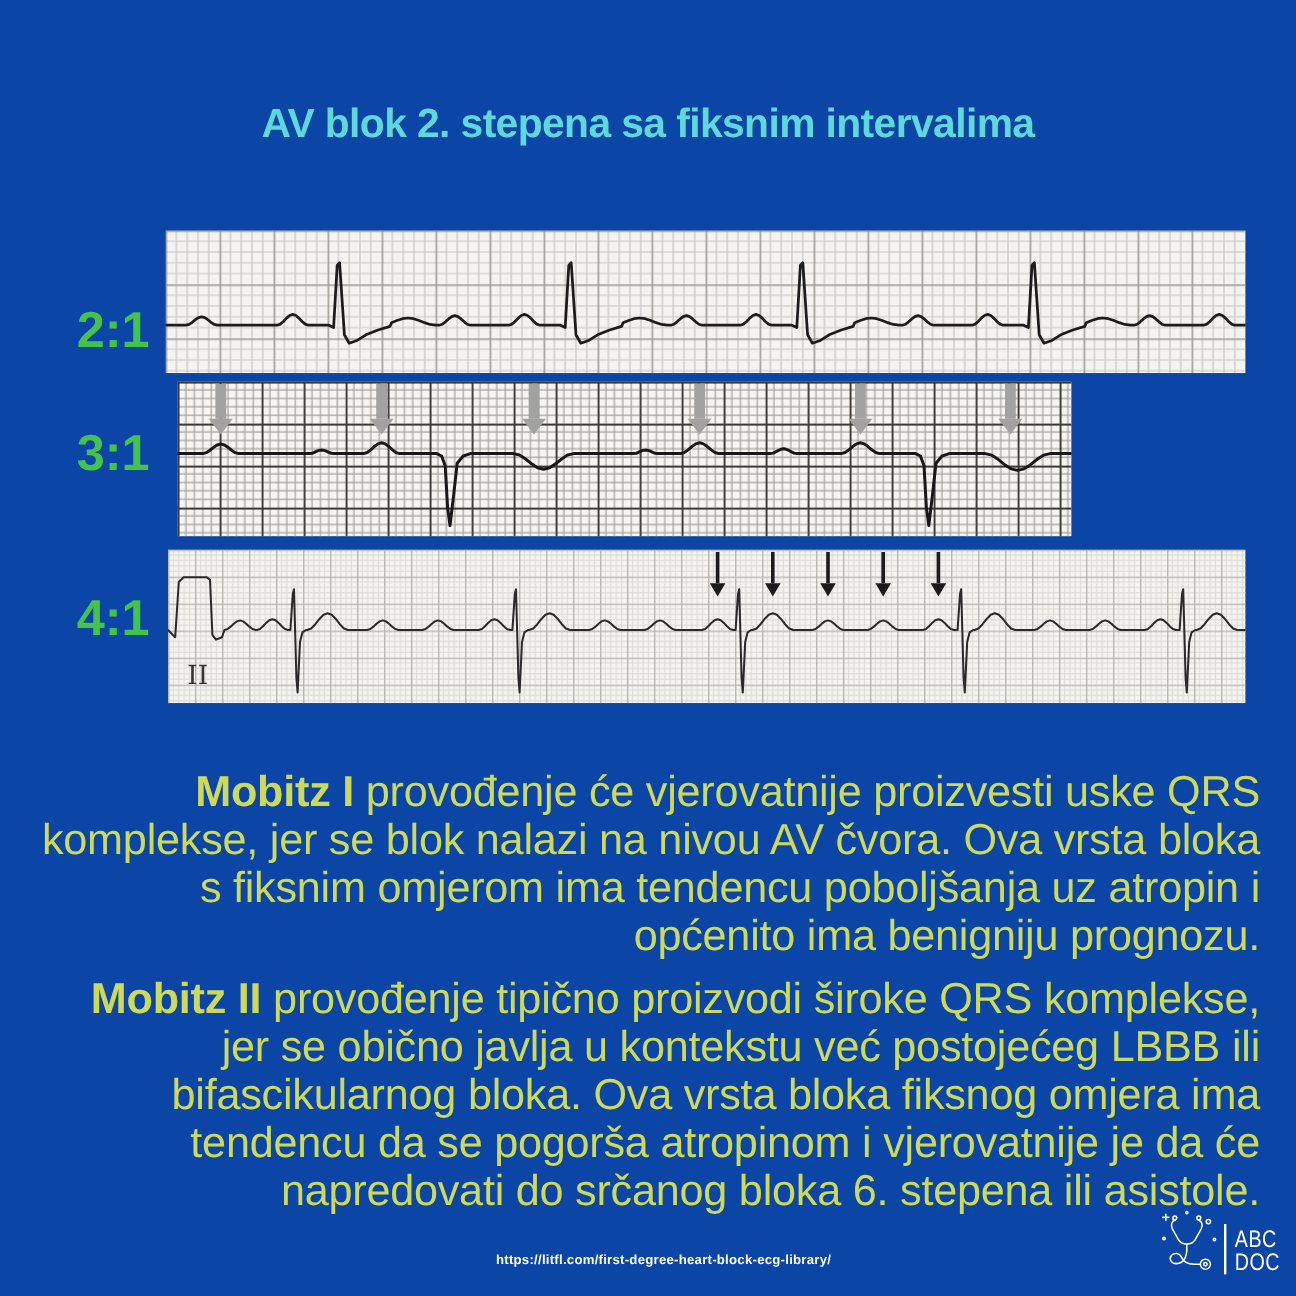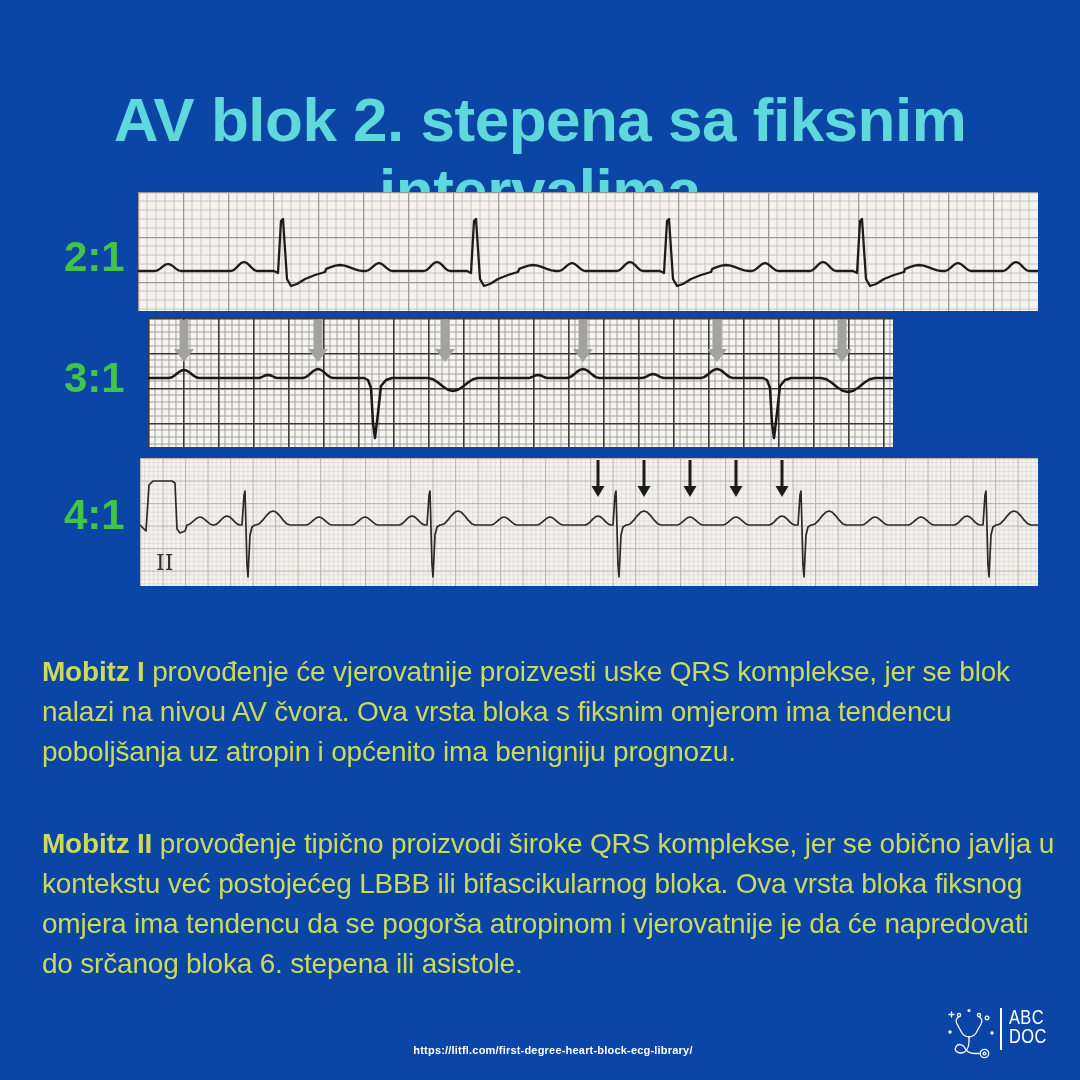--- a/index.html
+++ b/index.html
@@ -3,56 +3,56 @@
 <meta charset="utf-8">
 <style>
   html,body{margin:0;padding:0;}
   .poster{
     position:relative; width:1080px; height:1080px; overflow:hidden;
     background:#0b45a6;
     font-family:"Liberation Sans", sans-serif;
   }
   .title{
     position:absolute; top:84px; left:0; width:1080px;
-    text-align:center; font-size:62px; font-weight:700; letter-spacing:-0.5px;
+    text-align:center; font-size:34px; font-weight:700; letter-spacing:-0.5px;
     color:#5fd8db; margin:0;
   }
   .ratio-label{
     position:absolute; left:64px; font-size:42px; font-weight:700; color:#44c34b;
     line-height:1;
   }
   .ecg-strip{ position:absolute; }
   .ecg-strip svg{ display:block; }
   .para{
-    position:absolute; left:30px; width:1020px; margin:12px;
-    text-align:left; color:#cdd95b; font-size:28px; line-height:40px;
+    position:absolute; left:30px; width:1020px; margin:0;
+    text-align:right; color:#cdd95b; font-size:36px; line-height:40px;
     letter-spacing:-0.2px;
   }
   .para strong{ font-weight:700; }
   .footer-url{
     position:absolute; top:1044px; left:0; width:1080px; text-align:center;
     color:#ffffff; font-size:11px; font-weight:700; letter-spacing:0.2px;padding-left:13px;
   }
   .logo{
-    position:absolute; left:948px; top:1008px; display:flex; align-items:flex-start;
+    position:absolute; left:968px; top:1008px; display:flex; align-items:flex-end;
   }
   .logo-bar{ width:2px; height:42px; background:#ffffff; margin:0 7px 0 5px; }
   .logo-text{
     color:#ffffff; font-size:20px; line-height:19px; letter-spacing:0.5px;
     transform:scaleX(0.82); transform-origin:left center; font-weight:400;
   }
 </style>
 </head>
 <body>
 
 <div class="poster">
 
   <h1 class="title">AV blok 2. stepena sa fiksnim intervalima</h1>
 
-  <span class="ratio-label" style="top: 236px;">2:1</span>
+  <span class="ratio-label" style="top: 254px;">2:1</span>
   <div class="ecg-strip" style="left: 138px; top: 192px; width: 900px; height: 119px;">
       <svg width="900" height="119">
         <defs>
           <pattern id="g0" width="45" height="45" patternUnits="userSpaceOnUse">
             <line x1="9" y1="0" x2="9" y2="45" stroke="#c8c6c1" stroke-width="1"></line>
             <line x1="0" y1="9" x2="45" y2="9" stroke="#c8c6c1" stroke-width="1"></line>
             <line x1="18" y1="0" x2="18" y2="45" stroke="#c8c6c1" stroke-width="1"></line>
             <line x1="0" y1="18" x2="45" y2="18" stroke="#c8c6c1" stroke-width="1"></line>
             <line x1="27" y1="0" x2="27" y2="45" stroke="#c8c6c1" stroke-width="1"></line>
             <line x1="0" y1="27" x2="45" y2="27" stroke="#c8c6c1" stroke-width="1"></line>

